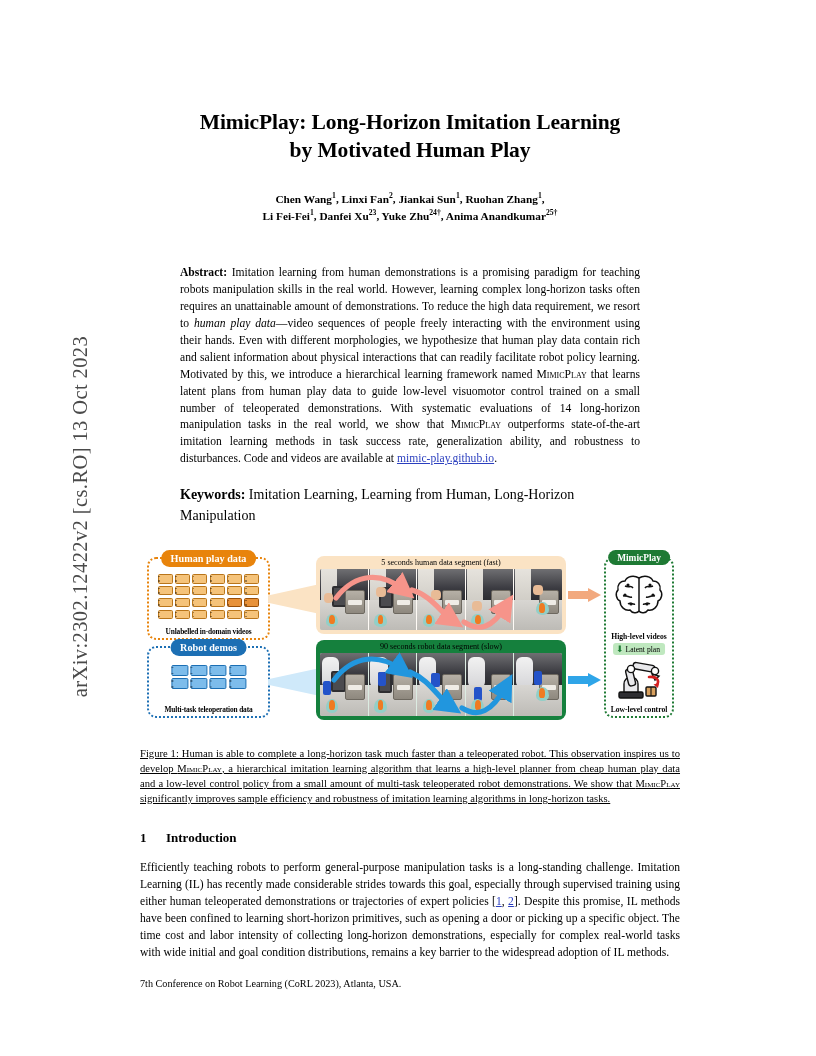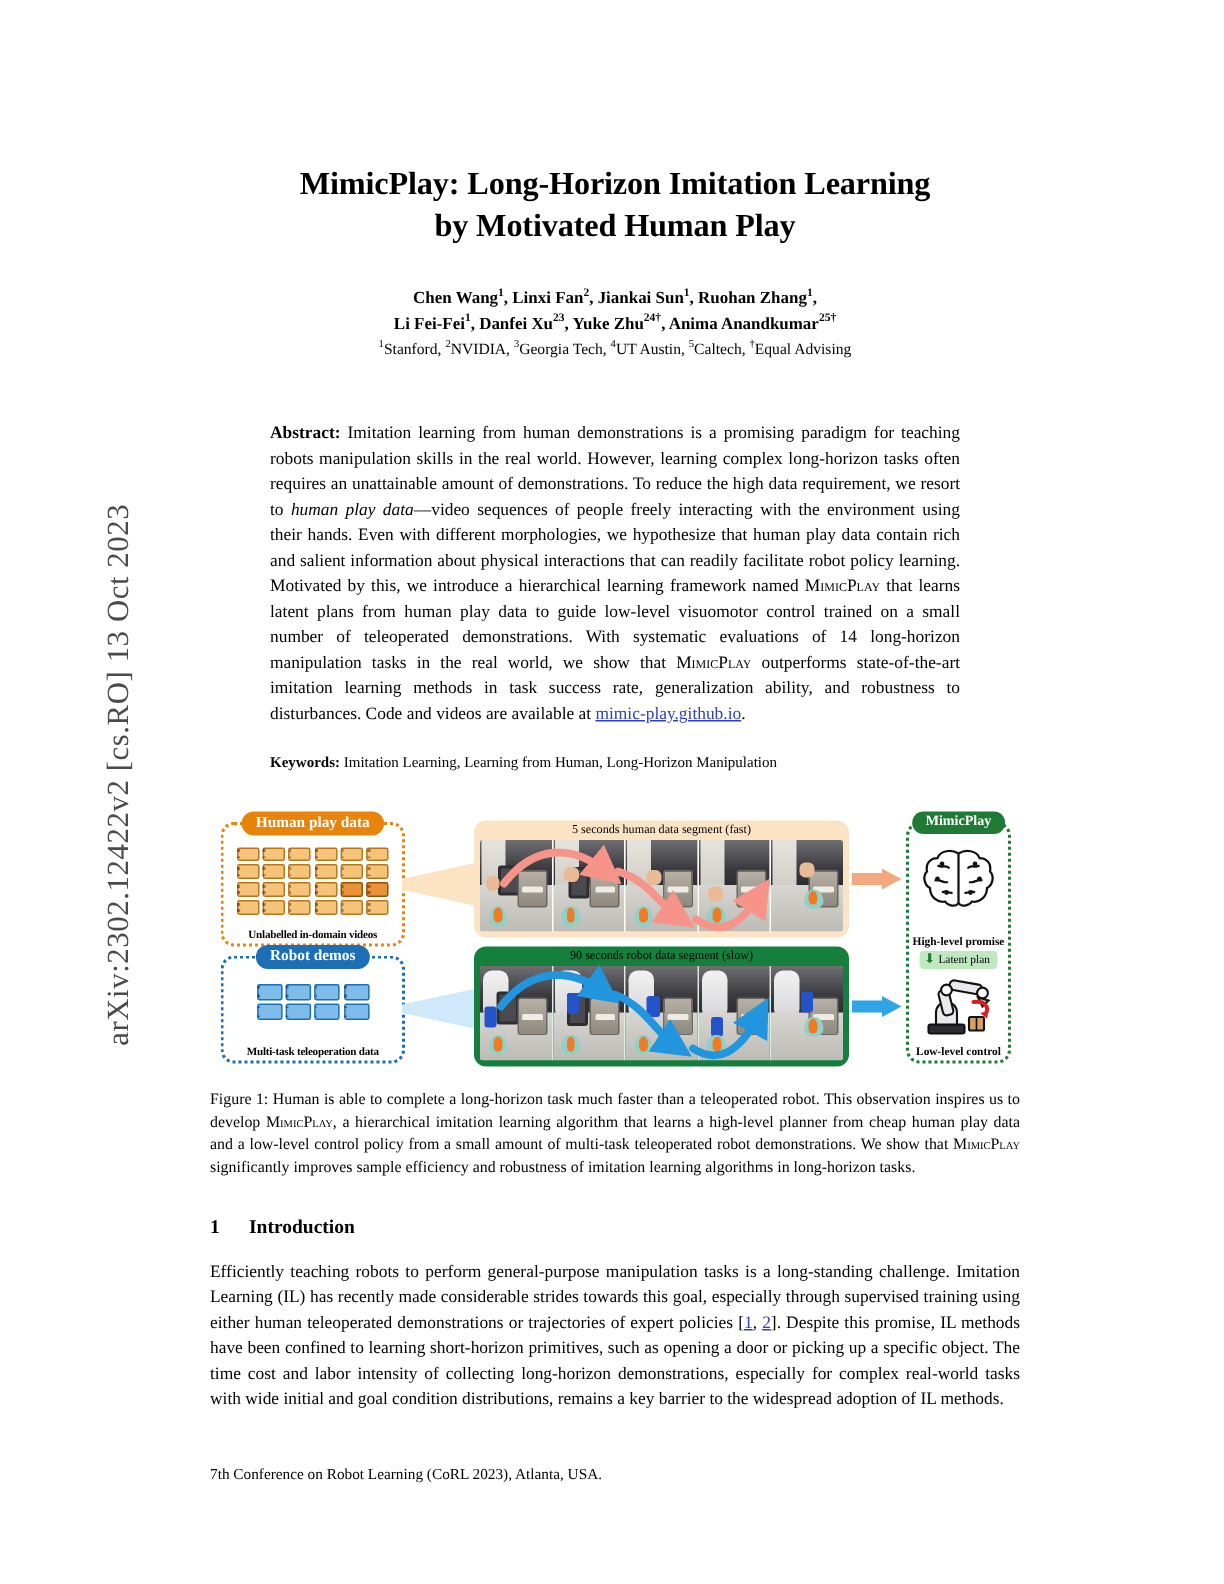--- a/index.html
+++ b/index.html
@@ -78,21 +78,21 @@
     text-align:justify;
     text-justify:inter-word;
     hyphens:none;
   }
   #abstract .lbl{ font-weight:bold; }
   .sc{ font-variant:small-caps; }
   .lnk{ color:#2b3fbf; }
   i{ font-style:italic; }
   #keywords{
     margin-top:17px;
-    font-size:10px;
+    font-size:14px;
     line-height:1.45;
   }
   #keywords .lbl{ font-weight:bold; }
 
   
   #figure{
     position:relative;
     margin-top:22px;
     width:540px;
     height:175px;
@@ -282,24 +282,25 @@
     background:#BFE8BF; border-radius:3px;
     padding:1.5px 5px 1.5px 3px;
     font-size:7.6px;
     display:flex; align-items:center; gap:2px;
     white-space:nowrap;
   }
   #latent-badge .dn{ color:#1E7A34; font-size:9px; line-height:1; }
 
   
   #figcaption{
-    margin-top:12px;
+    margin-top:23px;
     font-size:10.6px;
     line-height:1.42;
     text-align:justify;
+    text-decoration:underline;
   }
 
   
   #sec1{
     margin-top:24px;
     font-size:13px;
     font-weight:bold;
   }
   #sec1 .num{ display:inline-block; width:26px; }
   #intro{
@@ -331,23 +332,20 @@
     <span>MimicPlay: Long-Horizon Imitation Learning</span>
     <span class="l2">by Motivated Human Play</span>
   </h1>
 
   <div id="authors">
     <div>
       Chen Wang<sup>1</sup>, Linxi Fan<sup>2</sup>, Jiankai Sun<sup>1</sup>, Ruohan Zhang<sup>1</sup>,
     </div>
     <div>
       Li Fei-Fei<sup>1</sup>, Danfei Xu<sup>23</sup>, Yuke Zhu<sup>24†</sup>, Anima Anandkumar<sup>25†</sup>
-    </div>
-    <div id="affils">
-      <sup>1</sup>Stanford, <sup>2</sup>NVIDIA, <sup>3</sup>Georgia Tech, <sup>4</sup>UT Austin, <sup>5</sup>Caltech, <sup>†</sup>Equal Advising
     </div>
   </div>
 
   <div id="abstract-block">
     <p id="abstract"><span class="lbl">Abstract:</span> <span>Imitation learning from human demonstrations is a promising paradigm for teaching robots manipulation skills in the real world. However, learning complex long-horizon tasks often requires an unattainable amount of demonstrations. To reduce the high data requirement, we resort to </span><i>human play data</i><span>—video sequences of people freely interacting with the environment using their hands. Even with different morphologies, we hypothesize that human play data contain rich and salient information about physical interactions that can readily facilitate robot policy learning. Motivated by this, we introduce a hierarchical learning framework named </span><span class="sc">MimicPlay</span><span> that learns latent plans from human play data to guide low-level visuomotor control trained on a small number of teleoperated demonstrations. With systematic evaluations of 14 long-horizon manipulation tasks in the real world, we show that </span><span class="sc">MimicPlay</span><span> outperforms state-of-the-art imitation learning methods in task success rate, generalization ability, and robustness to disturbances. Code and videos are available at </span><a class="lnk" href="#">mimic-play.github.io</a><span>.</span></p>
 
     <p id="keywords"><span class="lbl">Keywords:</span><span> Imitation Learning, Learning from Human, Long-Horizon Manipulation</span></p>
   </div>
 
   <div id="figure">
@@ -613,21 +611,21 @@
           <path d="M41,23 C37,22 35,25 32,24"></path>
           <path d="M36,31 C33,29 31,32 29,31"></path>
         </g>
         <circle cx="14" cy="12" r="1.6" fill="#111"></circle>
         <circle cx="11" cy="22" r="1.6" fill="#111"></circle>
         <circle cx="17" cy="31" r="1.6" fill="#111"></circle>
         <circle cx="36" cy="12" r="1.6" fill="#111"></circle>
         <circle cx="39" cy="22" r="1.6" fill="#111"></circle>
         <circle cx="33" cy="31" r="1.6" fill="#111"></circle>
       </svg>
-      <div class="mm-label" id="planner-label">High-level promise</div>
+      <div class="mm-label" id="planner-label">High-level videos</div>
 
       <div id="latent-badge">
         <span class="dn">⬇</span>
         <span>Latent plan</span>
       </div>
 
       <svg id="arm-icon" width="56" height="44" viewBox="0 0 56 44">
         <g stroke="#111" stroke-width="1.4" fill="#e9e9ec">
           <rect x="8" y="35" width="24" height="6" rx="1.5" fill="#2e2e32"></rect>
           <path d="M13,35 L13,27 a7,7 0 0 1 14,0 L27,35 z"></path>

